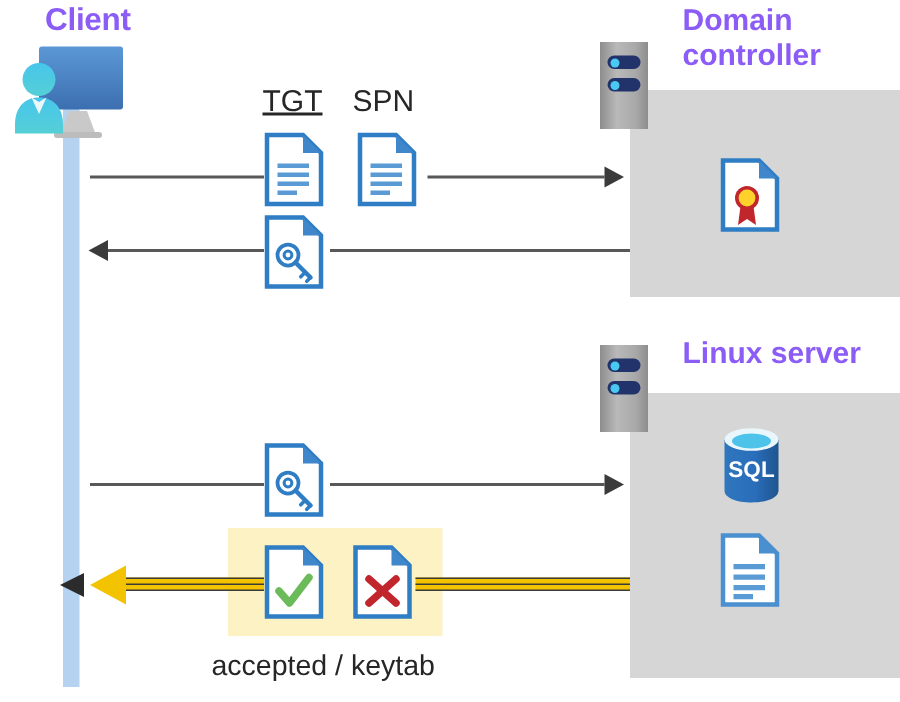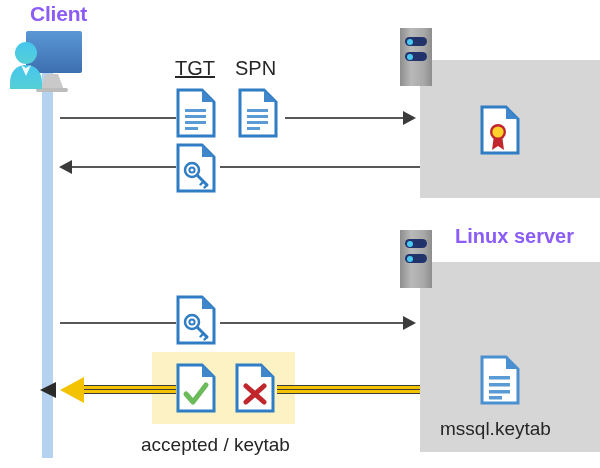--- a/index.html
+++ b/index.html
@@ -225,20 +225,21 @@
 
       <circle cx="18" cy="27" r="11" fill="url(#persGrad)"></circle>
 
       <path d="M18 39 C8 39 2 46 2 57 L2 63 L34 63 L34 57 C34 46 28 39 18 39 Z" fill="url(#persGrad)"></path>
 
       <path d="M13 39 L18 50 L23 39 L18 42 Z" fill="#eaf7fb"></path>
     </svg>
   </div>
 
   <div id="client-title" class="title">Client</div>
+  <div id="dc-title" class="title">Domain controller</div>
   <div id="linux-title" class="title">Linux server</div>
 
   <div id="dc-rack" class="rack">
     <div class="led one"></div>
     <div class="led two"></div>
   </div>
   <div id="linux-rack" class="rack">
     <div class="led one"></div>
     <div class="led two"></div>
   </div>
@@ -330,27 +331,41 @@
     <svg width="40" height="50" viewBox="0 0 40 50">
       <path d="M2 2 H26 L38 14 V48 H2 Z" fill="#ffffff" stroke="#2f7dc4" stroke-width="3"></path>
       <path d="M26 2 L38 14 H26 Z" fill="#3f86ca"></path>
       <path d="M11 23 L29 39" fill="none" stroke="#c0262c" stroke-width="5" stroke-linecap="round"></path>
       <path d="M29 23 L11 39" fill="none" stroke="#c0262c" stroke-width="5" stroke-linecap="round"></path>
     </svg>
   </div>
 
   <div id="accepted-denied-label" class="caption">accepted / keytab</div>
 
+  <div id="sql-icon">
+    <svg width="46" height="56" viewBox="0 0 46 56">
+      <defs>
+        <linearGradient id="sqlBody" x1="0" y1="0" x2="1" y2="0">
+          <stop offset="0%" stop-color="#2f76bd"></stop>
+          <stop offset="55%" stop-color="#2a6ebb"></stop>
+          <stop offset="100%" stop-color="#1e558f"></stop>
+        </linearGradient>
+      </defs>
+      <path d="M5 11 H41 V45 C41 50 33 53 23 53 C13 53 5 50 5 45 Z" fill="url(#sqlBody)"></path>
+      <ellipse cx="23" cy="11" rx="18" ry="7.5" fill="#e9f7fc"></ellipse>
+      <ellipse cx="23" cy="12" rx="13" ry="5" fill="#4ec3ea"></ellipse>
+      <text x="23" y="36" text-anchor="middle" font-family="'Liberation Sans', sans-serif" font-size="15" font-weight="bold" fill="#ffffff">SQL</text>
+    </svg>
+  </div>
 
   <div id="keytab-doc" class="docicon">
     <svg width="40" height="50" viewBox="0 0 40 50">
       <path d="M2 2 H26 L38 14 V48 H2 Z" fill="#ffffff" stroke="#4a8fcf" stroke-width="3"></path>
       <path d="M26 2 L38 14 H26 Z" fill="#4a8fcf"></path>
       <rect x="9" y="21" width="21" height="3.5" fill="#5a9bd5"></rect>
       <rect x="9" y="28" width="21" height="3.5" fill="#5a9bd5"></rect>
       <rect x="9" y="35" width="21" height="3.5" fill="#5a9bd5"></rect>
       <rect x="9" y="41" width="13" height="3.5" fill="#5a9bd5"></rect>
     </svg>
   </div>
 
-  <div id="keytab-label" class="caption">mssql.keytab</div>
 
 </div>
 
 </body></html>

